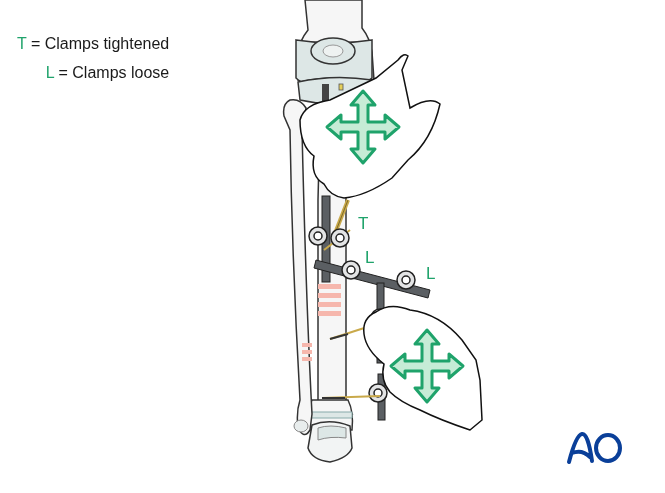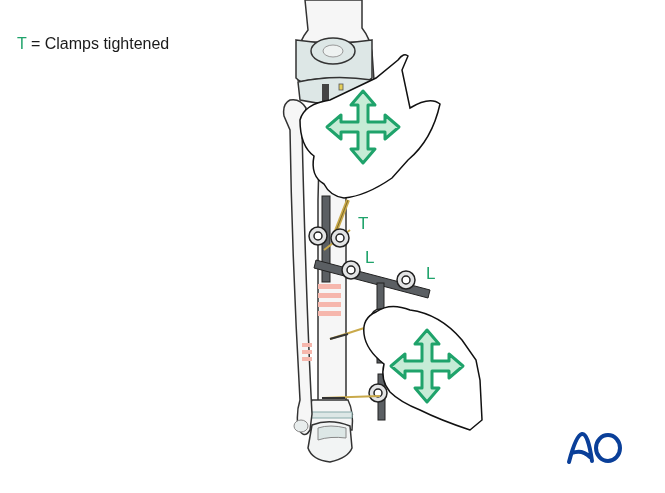--- a/index.html
+++ b/index.html
@@ -109,18 +109,23 @@
 <span class="clamp-label" style="left:358px;top:214px;">T</span>
 <span class="clamp-label" style="left:365px;top:248px;">L</span>
 <span class="clamp-label" style="left:426px;top:264px;">L</span>
 
 <div class="legend">
   <div class="legend-row">
     <span class="legend-key">T</span>
     <span>=</span>
     <span>Clamps tightened</span>
   </div>
+  <div class="legend-row">
+    <span class="legend-key">L</span>
+    <span>=</span>
+    <span>Clamps loose</span>
+  </div>
 </div>
 
 <svg class="logo" width="58" height="34" viewBox="0 0 58 34">
   <path d="M3,31 Q10,4 16,3 Q22,2 26,30 M6,22 Q16,18 24,26" fill="none" stroke="#0a3f99" stroke-width="4" stroke-linecap="round"></path>
   <ellipse cx="42" cy="17" rx="12" ry="13" fill="none" stroke="#0a3f99" stroke-width="4"></ellipse>
 </svg>
 
 </body></html>

